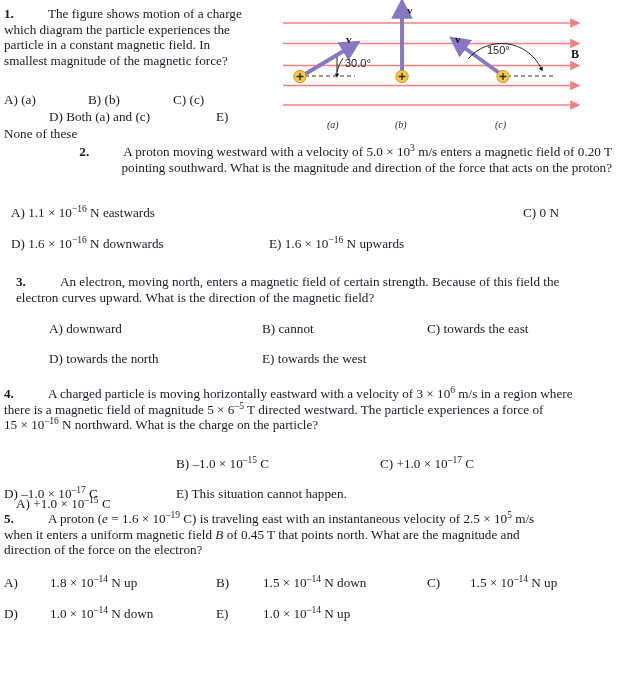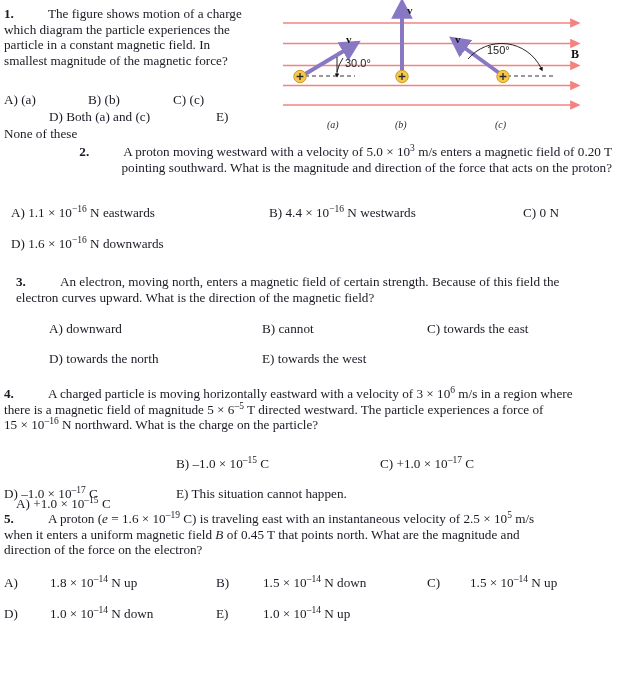--- a/index.html
+++ b/index.html
@@ -205,33 +205,33 @@
     </div>
     <div>pointing southward. What is the magnitude and direction of the force that acts on the proton?</div>
   </div>
 
   <div class="opts" style="left:11px; top:205px; width:608px;">
     <div class="optrow" style="height:31px;">
       <span class="opt" style="left:0px;">
         <span>A)</span>
         <span>1.1 </span><span>× 10</span><sup>−16</sup><span> N eastwards</span>
       </span>
+      <span class="opt" style="left:512px;">
+        <span>C)</span>
+        <span>0 N</span>
+      </span>
+    </div>
+    <div class="optrow" style="height:25px;">
+      <span class="opt" style="left:0px;">
+        <span>D)</span>
+        <span>1.6 </span><span>×  10</span><sup>−16</sup><span> N downwards</span>
+      </span>
       <span class="opt" style="left:258px;">
-        <span>B)</span>
-        <span>4.4 </span><span>× 10</span><sup>−16</sup><span> N westwards</span>
-      </span>
-      <span class="opt" style="left:512px;">
-        <span>C)</span>
-        <span>0 N</span>
-      </span>
-    </div>
-    <div class="optrow" style="height:25px;">
-      <span class="opt" style="left:0px;">
-        <span>D)</span>
-        <span>1.6 </span><span>×  10</span><sup>−16</sup><span> N downwards</span>
+        <span>E)</span>
+        <span>1.6 </span><span>×  10</span><sup>−16</sup><span> N upwards</span>
       </span>
     </div>
   </div>
 
   <div class="qblock" style="left:4px; top:274px; width:608px;margin-left:12px;">
     <div>
       <span class="qnum">3.</span><span class="tab"></span><span>An electron, moving north, enters a magnetic field of certain strength. Because of this field the</span>
     </div>
     <div>electron curves upward. What is the direction of the magnetic field?</div>
   </div>

